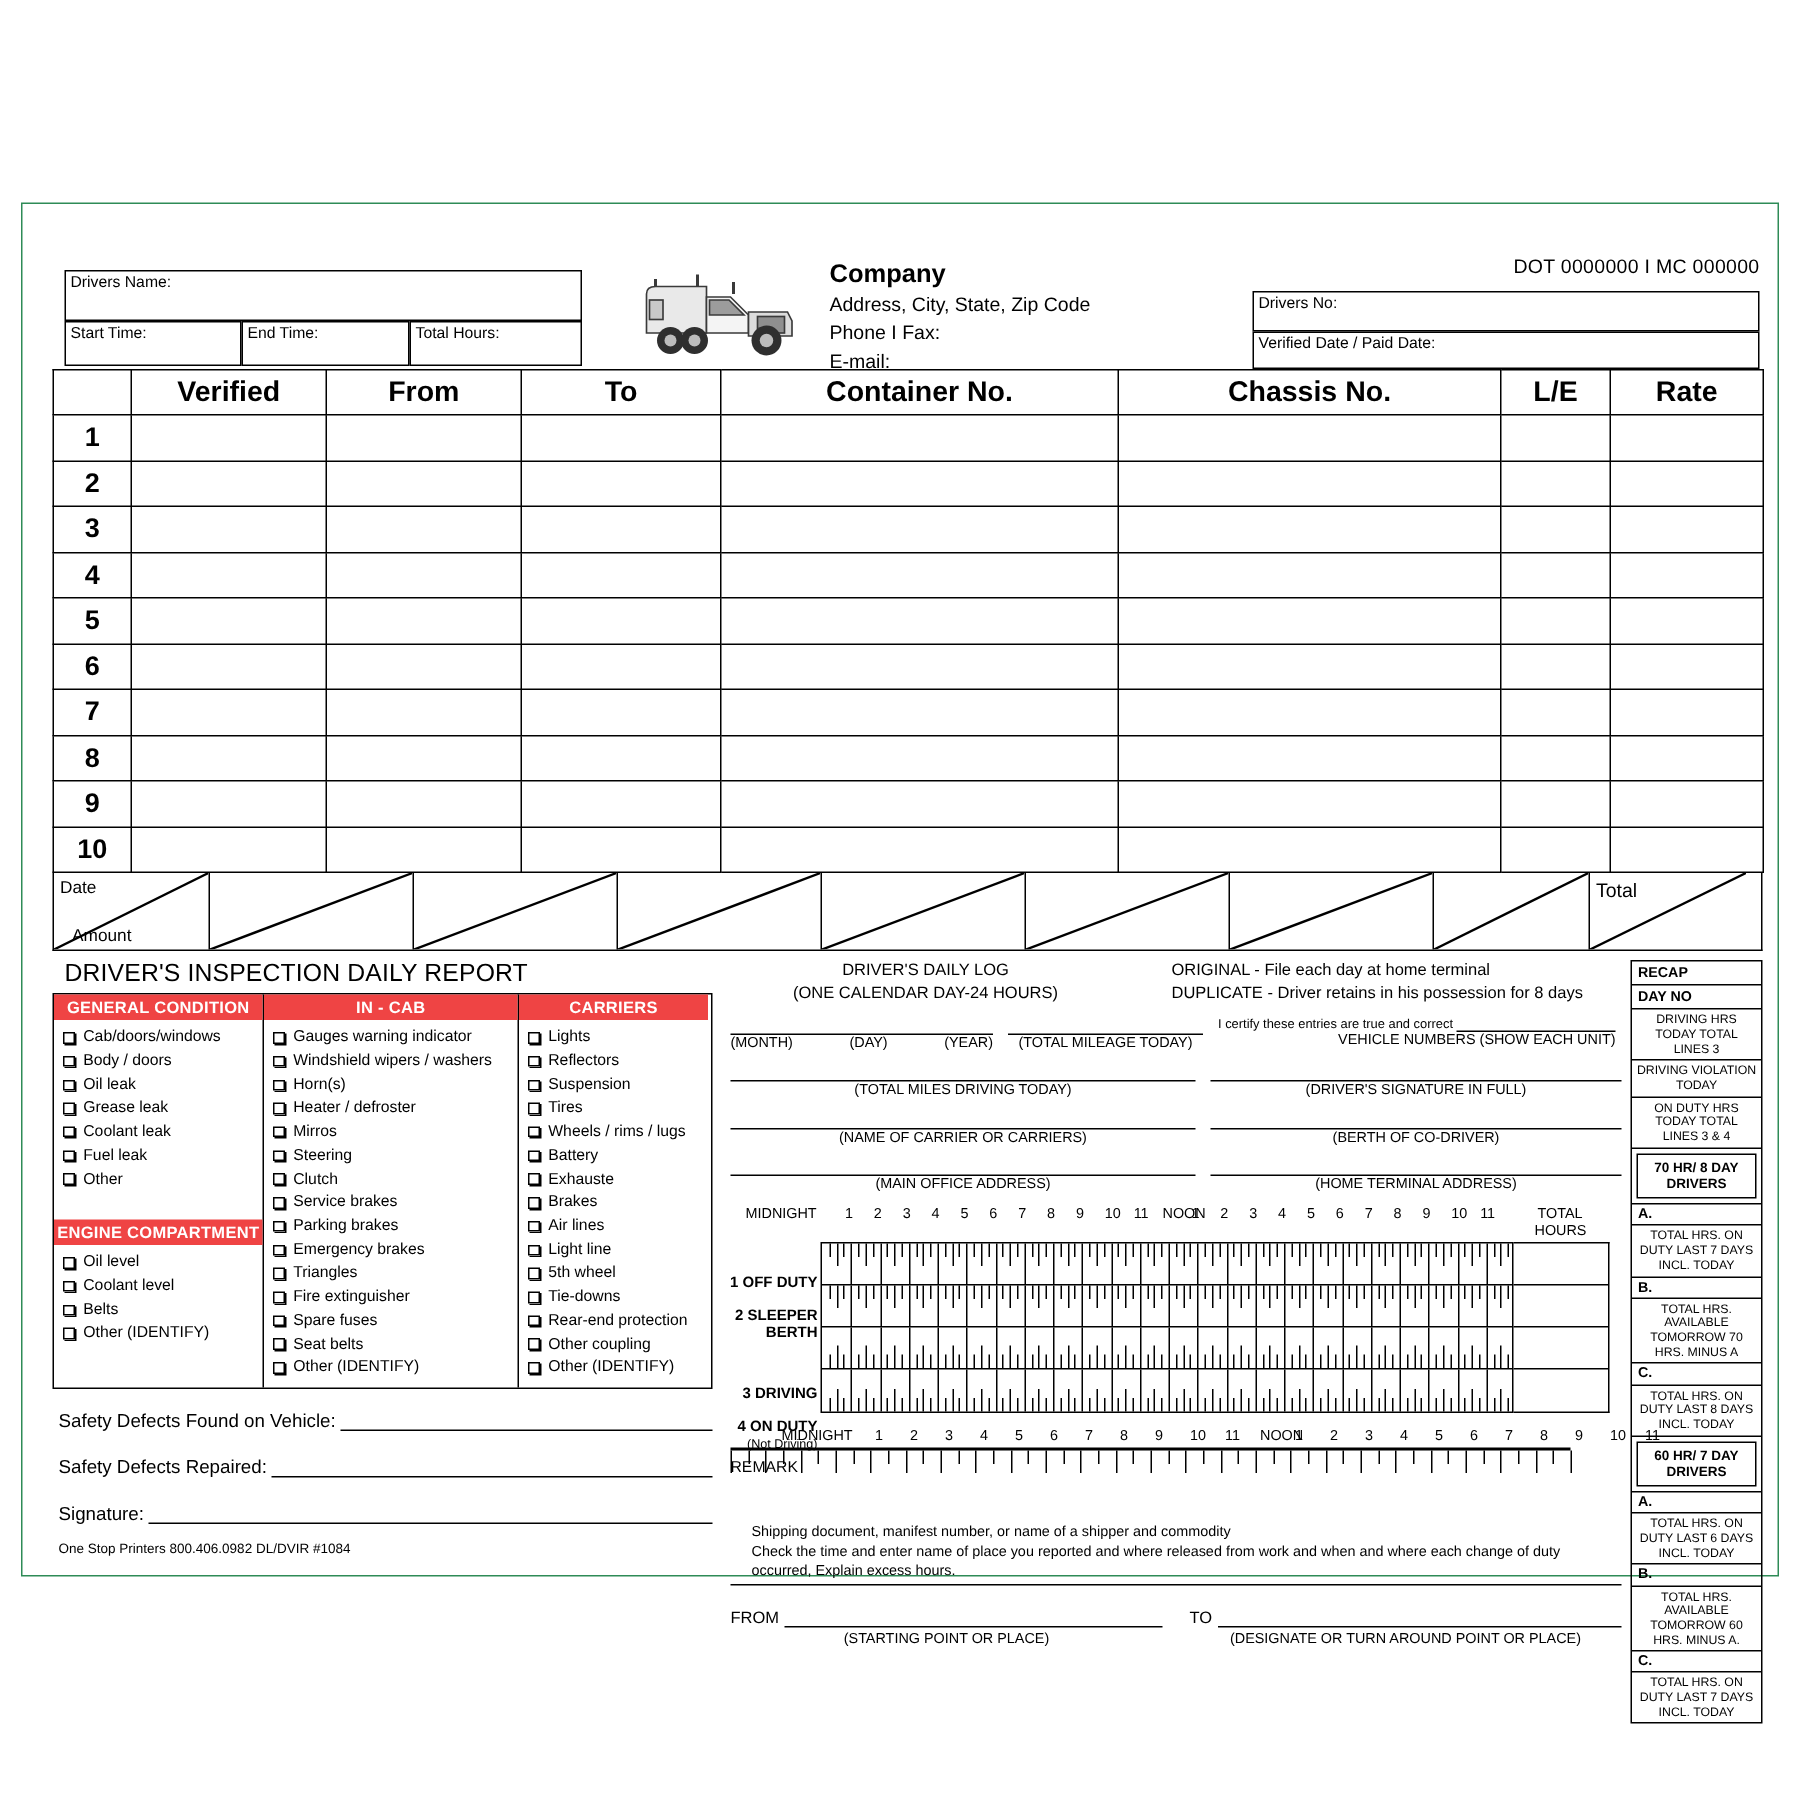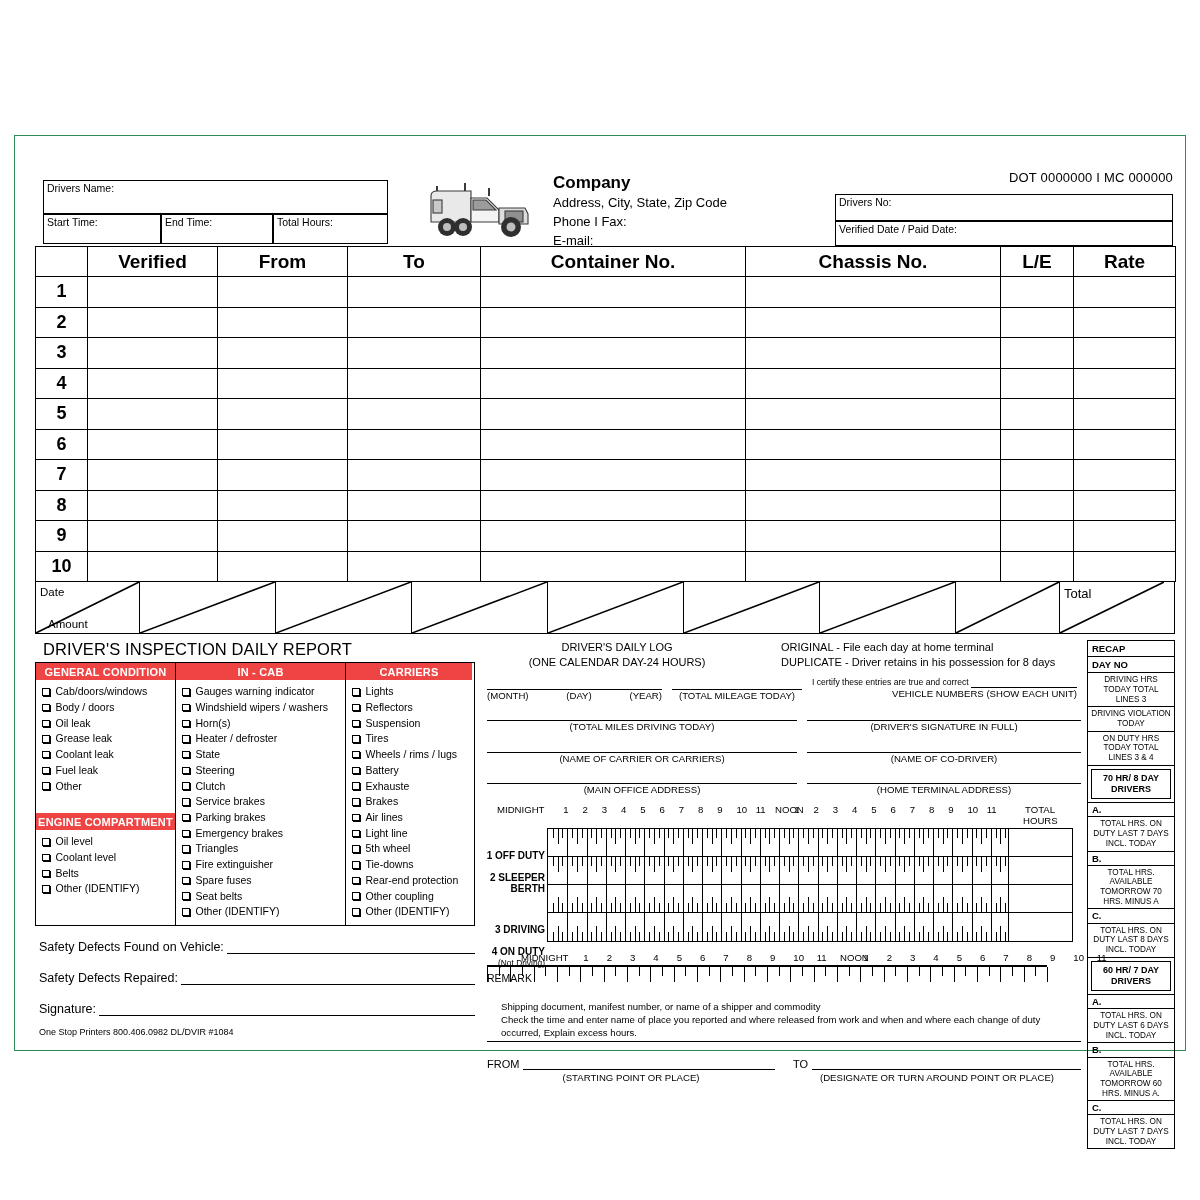--- a/index.html
+++ b/index.html
@@ -117,21 +117,21 @@
   .totcol .tr:last-child{ border-bottom:none; }
 
   
   .ruler2{ margin-top:10px; position:relative; height:34px; width:594px; }
   .ruler2 .hdr{ position:relative; height:13px; font-size:9.6px; }
   .ruler2 .hdr span{ position:absolute; top:0; }
   .ruler2 .bar{ position:absolute; left:0; top:13px; width:560px; height:2px; background:#000; }
   .rtick{ position:absolute; top:15px; width:1px; background:#000; }
   .remark-lbl{ position:absolute; left:0; top:20px; font-size:10.5px; }
 
-  .ship{ margin-top:15px; width:594px; }
+  .ship{ margin-top:30px; width:594px; }
   .ship p{ margin:0; font-size:9.6px; line-height:1.35; padding-left:14px; }
   .ship .ruleline{ border-bottom:1.5px solid #000; margin-top:1px; }
   .fromto{ display:flex; margin-top:16px; font-size:11px; }
   .ft{ flex:1; }
   .ft .hd{ display:flex; align-items:flex-end; }
   .ft .hd .rl{ flex:1; border-bottom:1.4px solid #000; height:11px; margin-left:4px; }
   .ft .cp{ font-size:9.6px; text-align:center; margin-top:2px; }
 
   
   .recap{ position:absolute; left:1052px; top:0; width:88px; border:1.5px solid #000; }
@@ -453,21 +453,21 @@
                 <div class="chk">
                   <span class="box"></span>
                   <span>Horn(s)</span>
                 </div>
                 <div class="chk">
                   <span class="box"></span>
                   <span>Heater / defroster</span>
                 </div>
                 <div class="chk">
                   <span class="box"></span>
-                  <span>State</span>
+                  <span>Mirros</span>
                 </div>
                 <div class="chk">
                   <span class="box"></span>
                   <span>Steering</span>
                 </div>
                 <div class="chk">
                   <span class="box"></span>
                   <span>Clutch</span>
                 </div>
                 <div class="chk">
@@ -633,21 +633,21 @@
         </div>
       </div>
 
       <div class="lrow">
         <div class="lcell" style="width:310px;">
           <div class="ruled"></div>
           <div class="cap">(NAME OF CARRIER OR CARRIERS)</div>
         </div>
         <div class="lcell" style="width:274px; margin-right:0;">
           <div class="ruled"></div>
-          <div class="cap">(NAME OF CO-DRIVER)</div>
+          <div class="cap">(BERTH OF CO-DRIVER)</div>
         </div>
       </div>
 
       <div class="lrow">
         <div class="lcell" style="width:310px;">
           <div class="ruled"></div>
           <div class="cap">(MAIN OFFICE ADDRESS)</div>
         </div>
         <div class="lcell" style="width:274px; margin-right:0;">
           <div class="ruled"></div>

